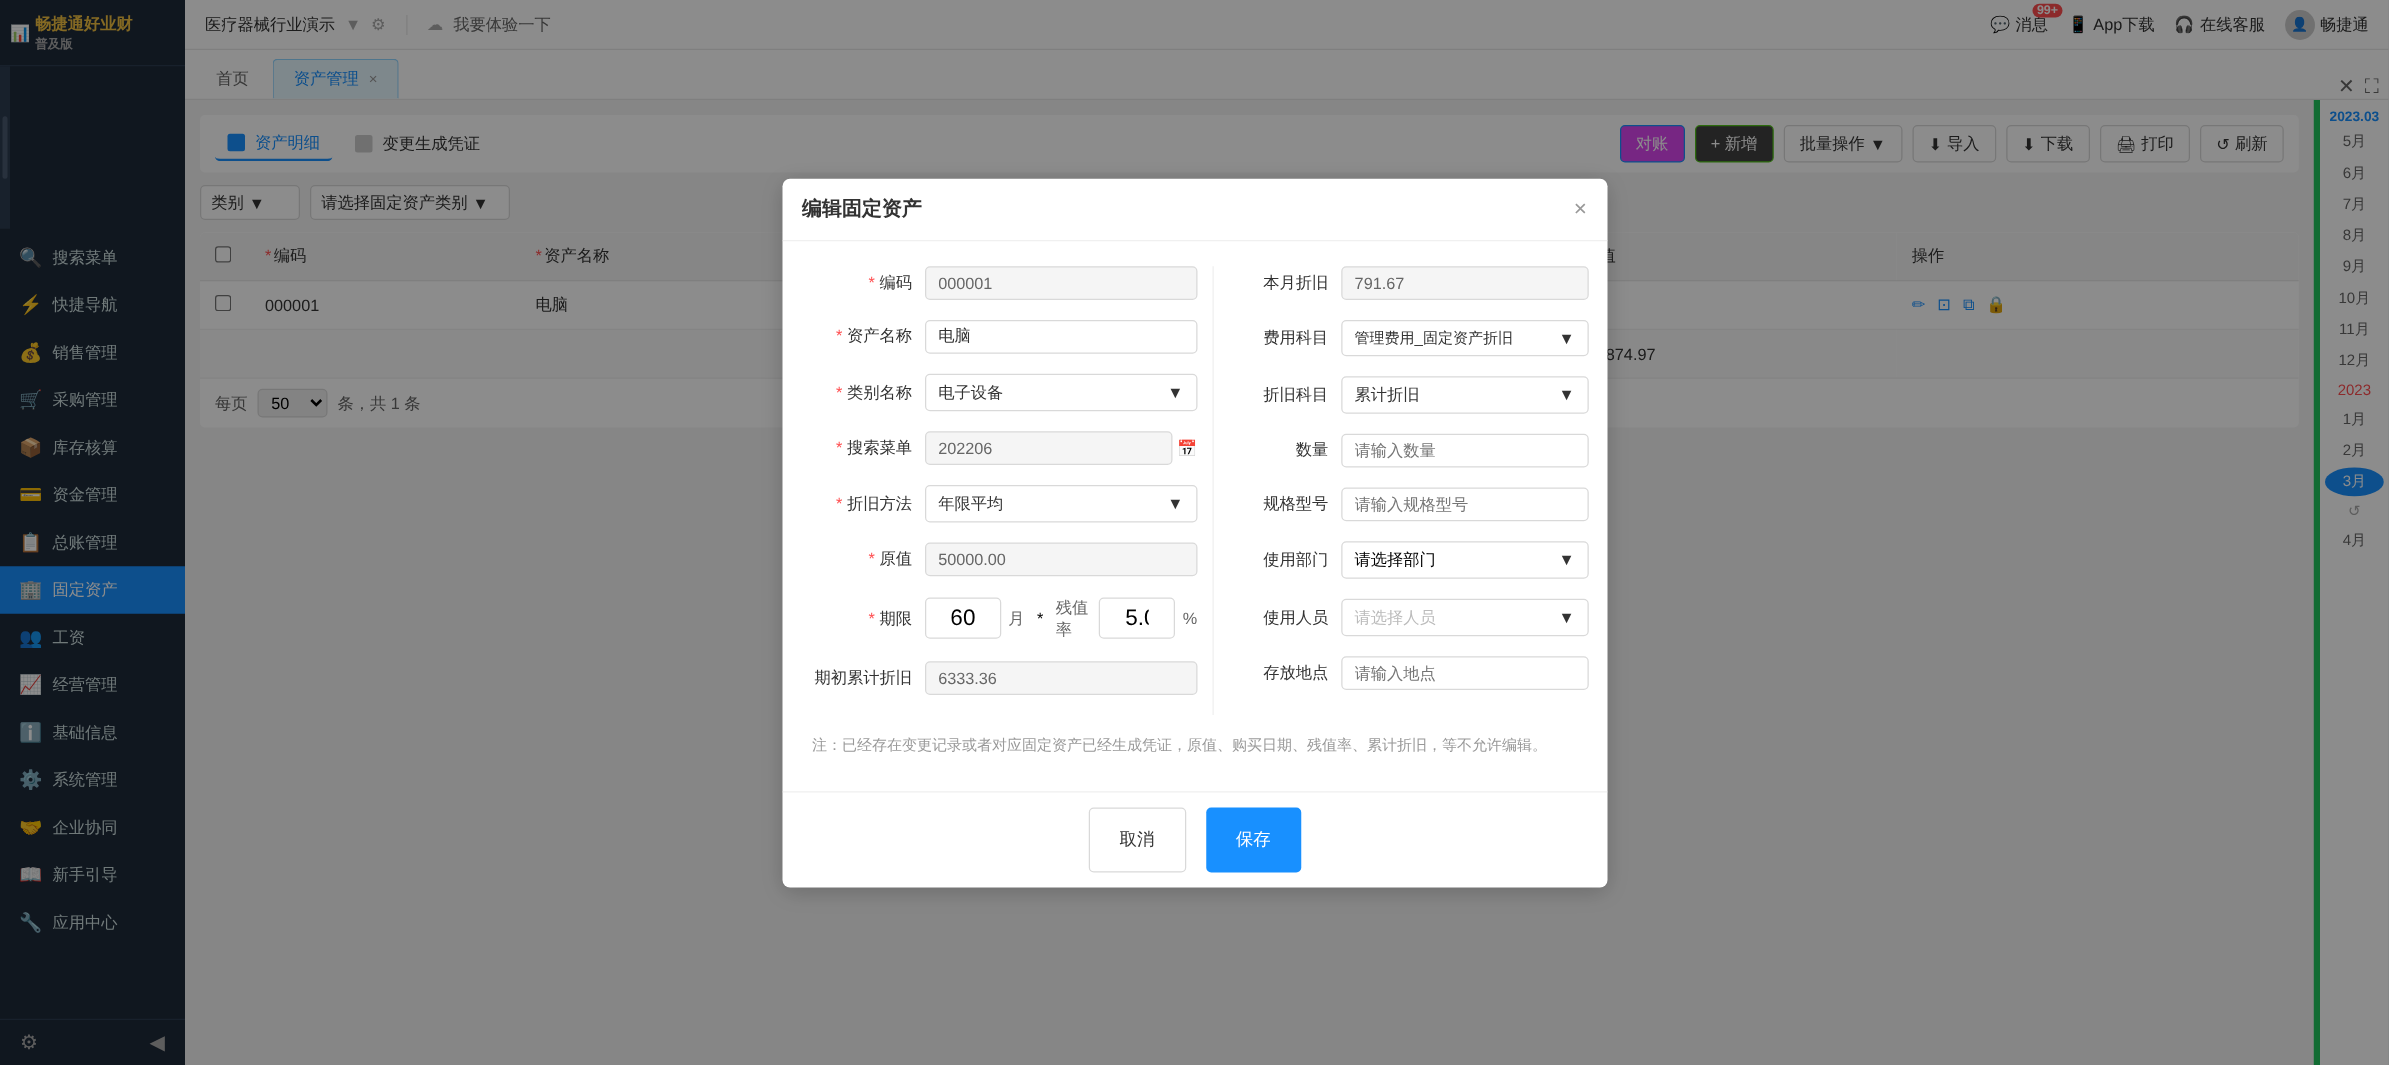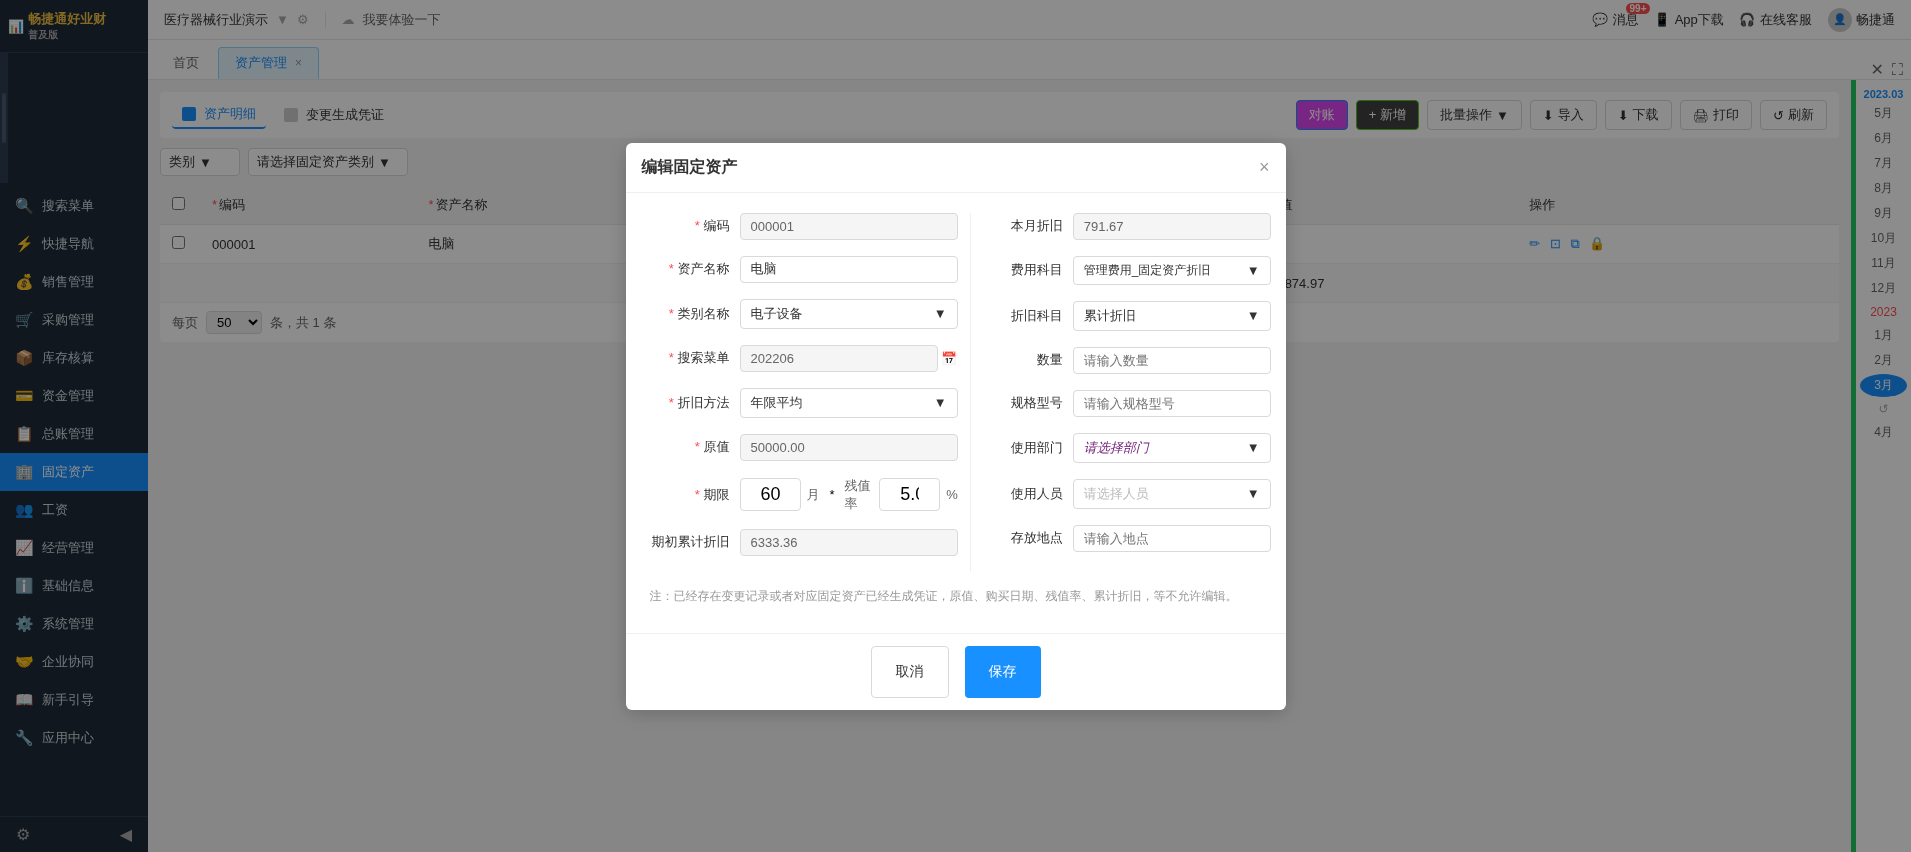--- a/index.html
+++ b/index.html
@@ -497,21 +497,21 @@
               <span>规格型号</span>
             </div>
             <input class="form-input" type="text" placeholder="请输入规格型号" style="">
           </div>
 
           <div class="form-row">
             <div class="form-label">
               <span>使用部门</span>
             </div>
             <div class="form-select">
-              <span style="color:#701a75;font-style:italic;">请选择部门</span>
+              <span style="color:#000000;">请选择部门</span>
               <span>▼</span>
             </div>
           </div>
 
           <div class="form-row">
             <div class="form-label">
               <span>使用人员</span>
             </div>
             <div class="form-select">
               <span style="color:#bbb;">请选择人员</span>

